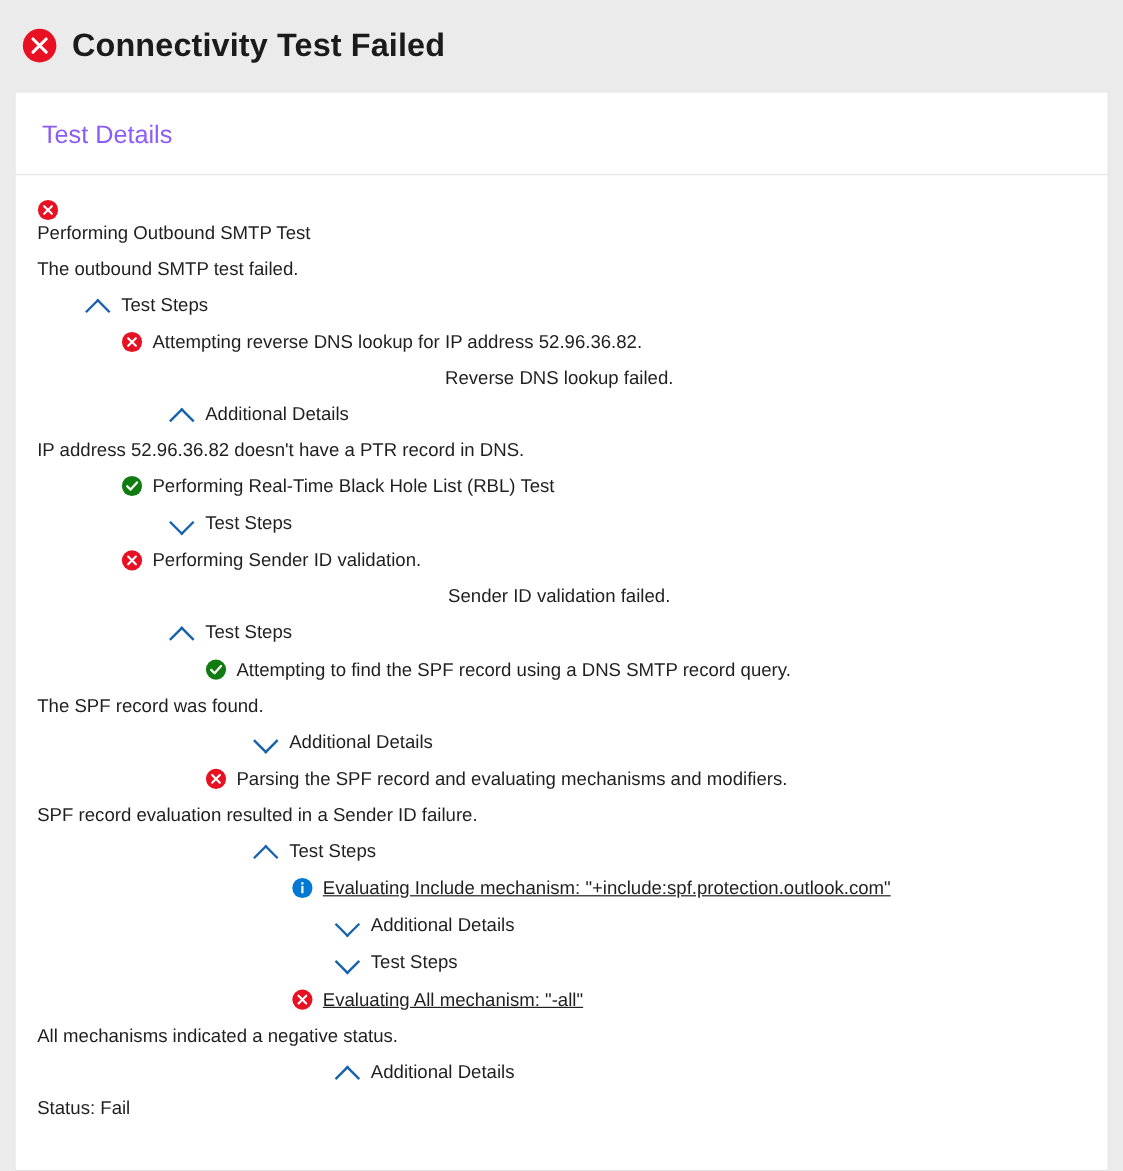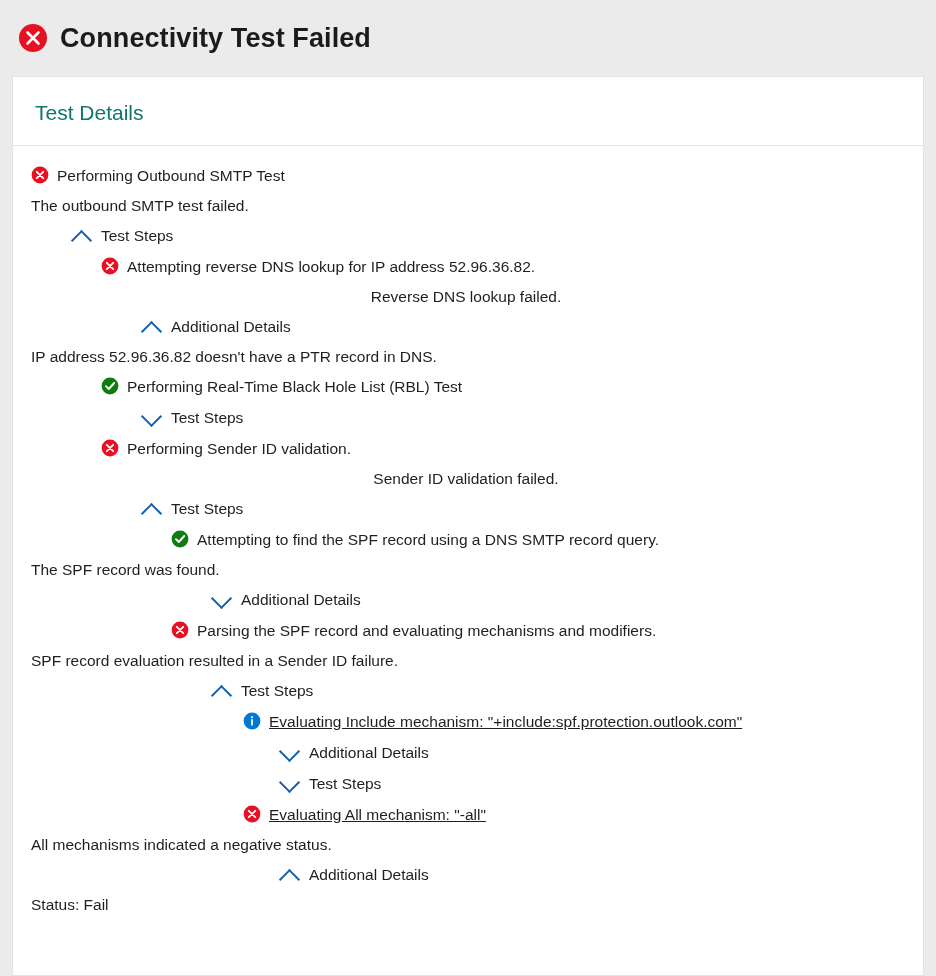--- a/index.html
+++ b/index.html
@@ -38,21 +38,21 @@
   .card {
     margin: 0 12px 12px 12px;
     background: #ffffff;
     border: 1px solid #e2e2e2;
     height: 900px;
     box-sizing: border-box;
     overflow: hidden;
   }
   .card-title {
     font-size: 21px;
-    color: #0f766e;
+    color: #8b5cf6;
     padding: 24px 22px 20px 22px;
     border-bottom: 1px solid #e6e6e6;
   }
   .card-body {
     padding: 14px 22px 0 18px;
   }
 
   
   .row {
     display: flex;
@@ -64,21 +64,21 @@
     white-space: nowrap;
   }
   .row .label {
     padding-top: 1px;
   }
   .row.text-row {
     padding: 4px 0;
   }
 
   
-  .ind-0  { padding-left: 0px; }
+  .ind-0  { padding-left: 0px; flex-direction: column; }
   .ind-1  { padding-left: 18px; }
   .ind-2  { padding-left: 40px; }
   .ind-3  { padding-left: 70px; }
   .ind-4  { padding-left: 92px; justify-content: center; }
   .ind-5  { padding-left: 110px; }
   .ind-6  { padding-left: 132px; }
   .ind-7  { padding-left: 140px; }
   .ind-8  { padding-left: 162px; }
   .ind-9  { padding-left: 180px; }
   .ind-11 { padding-left: 212px; text-decoration: underline; }

